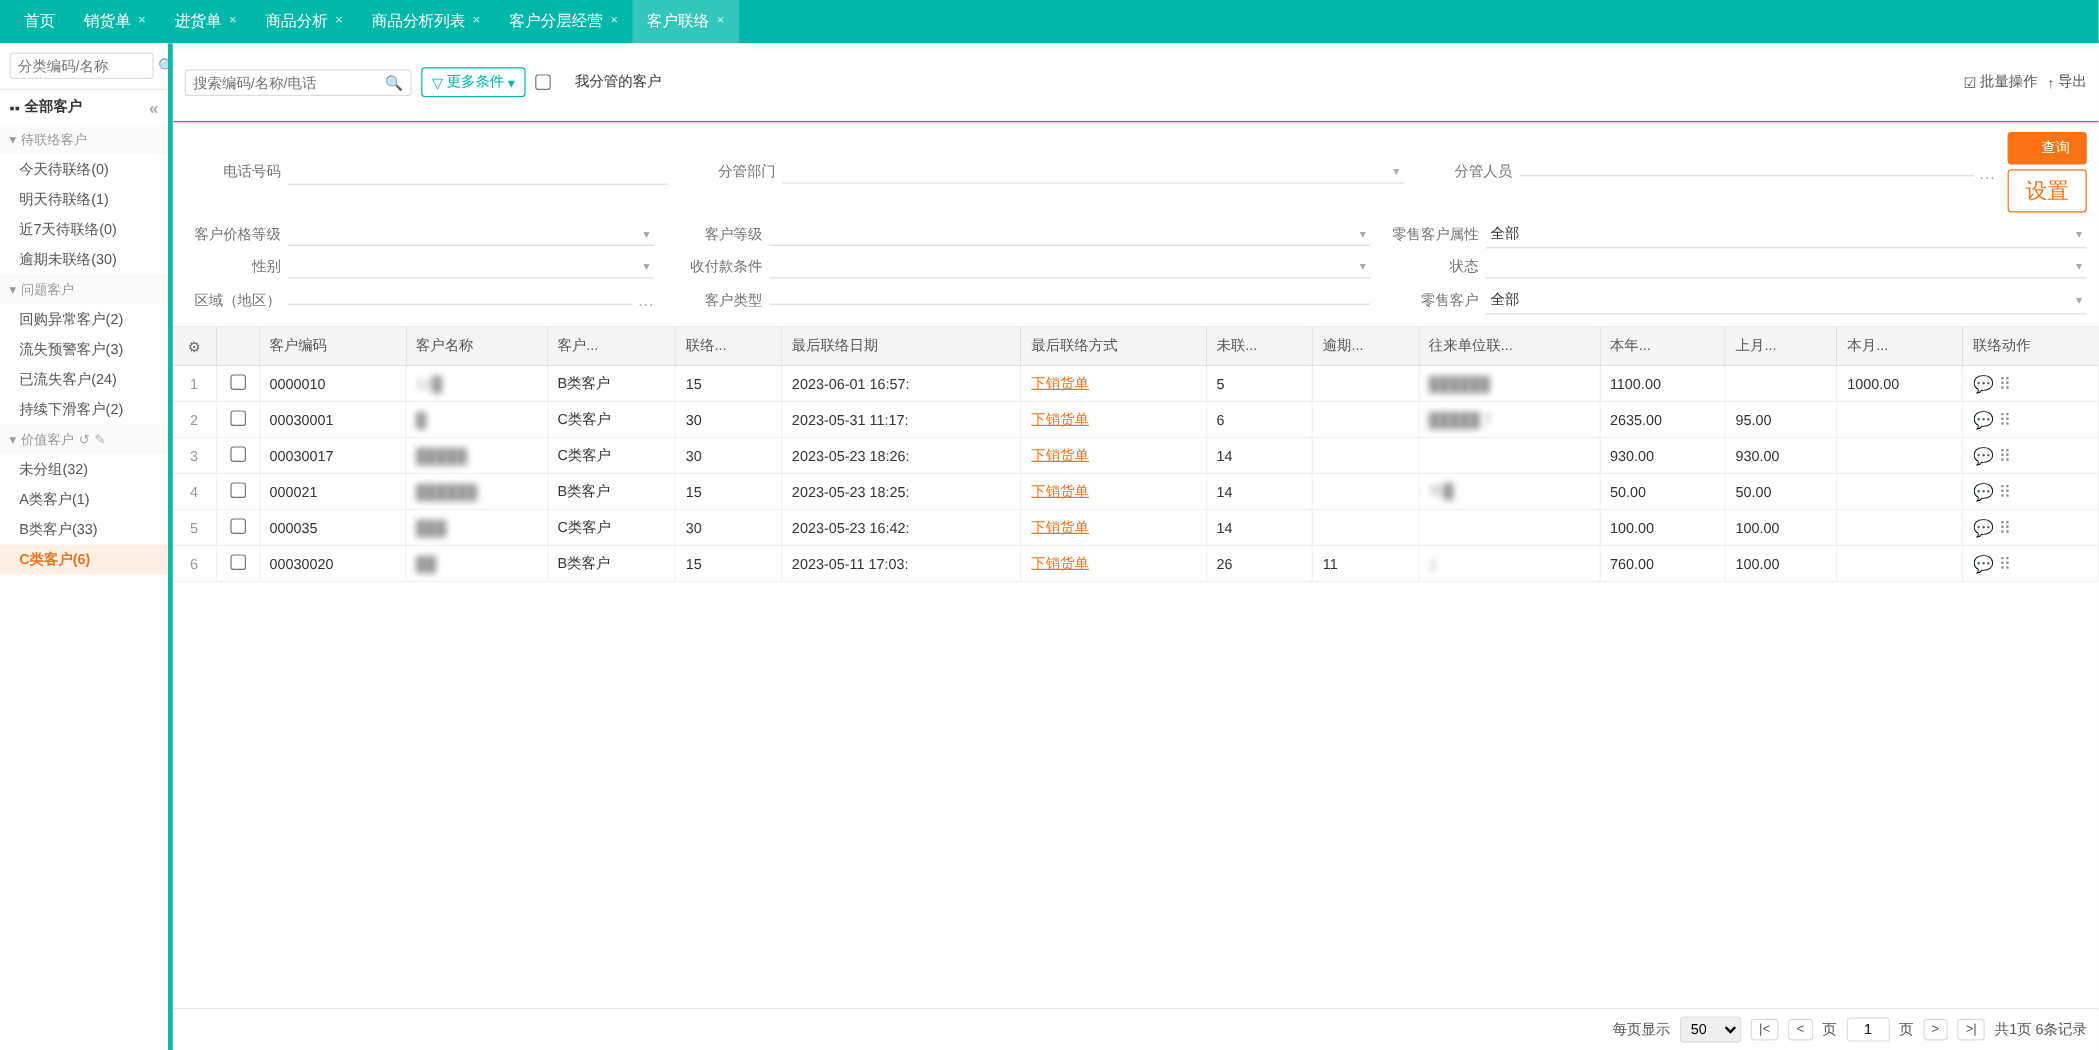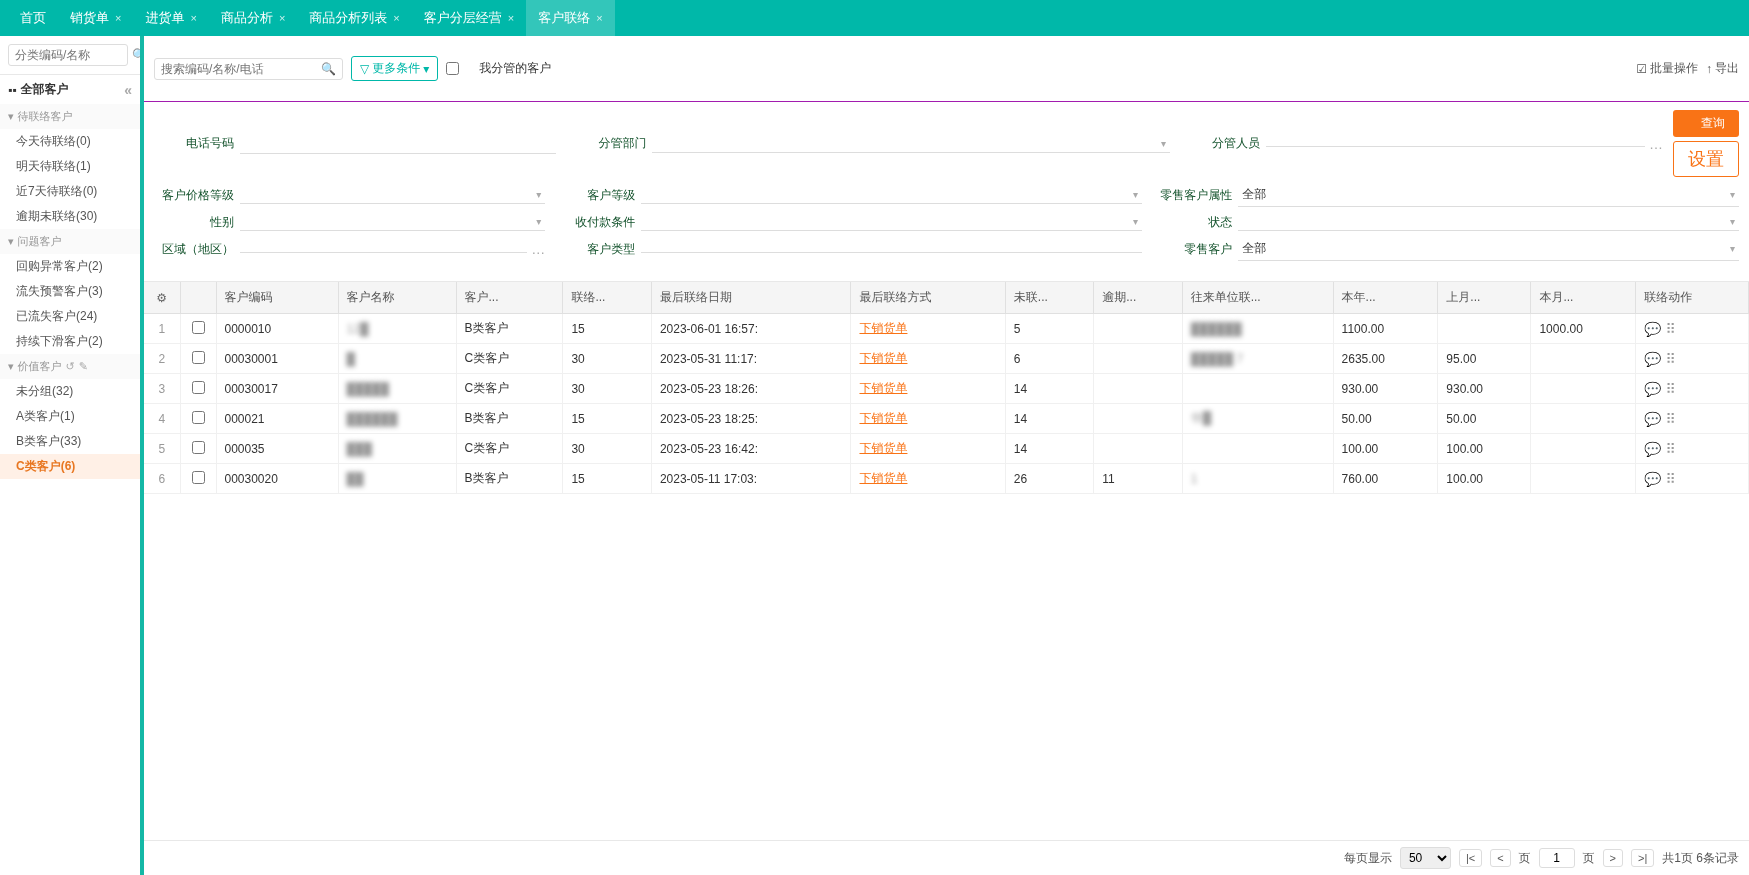--- a/index.html
+++ b/index.html
@@ -5,20 +5,21 @@
     * { box-sizing: border-box; margin: 0; padding: 0; }
     body { font-family: 'Microsoft YaHei', Arial, sans-serif; font-size: 12px; background: #f5f5f5; color: #333; }
 
     
     .top-nav {
       background: #00b8a9;
       height: 36px;
       display: flex;
       align-items: flex-end;
       padding: 0 8px;
+      font-family: Liberation Mono, monospace;
     }
     .nav-item {
       color: #fff;
       padding: 0 12px;
       height: 36px;
       display: flex;
       align-items: center;
       cursor: pointer;
       font-size: 13px;
       white-space: nowrap;
@@ -169,30 +170,30 @@
       background: #fff;
       border-bottom: 1px solid #e8e8e8;
       padding: 8px 10px;
     }
     .filter-row {
       display: flex;
       align-items: center;
       gap: 10px;
       margin-bottom: 6px;
     }
-    .filter-row:last-child { margin-bottom: 12px; }
+    .filter-row:last-child { margin-bottom: 2px; }
     .filter-field {
       display: flex;
       align-items: center;
       flex: 1;
       min-width: 0;
     }
     .filter-label {
       font-size: 12px;
-      color: #14532d;
+      color: #737373;
       white-space: nowrap;
       width: 80px;
       text-align: right;
       margin-right: 6px;
       flex-shrink: 0;
     }
     .filter-input {
       flex: 1;
       border: none;
       border-bottom: 1px solid #ddd;

